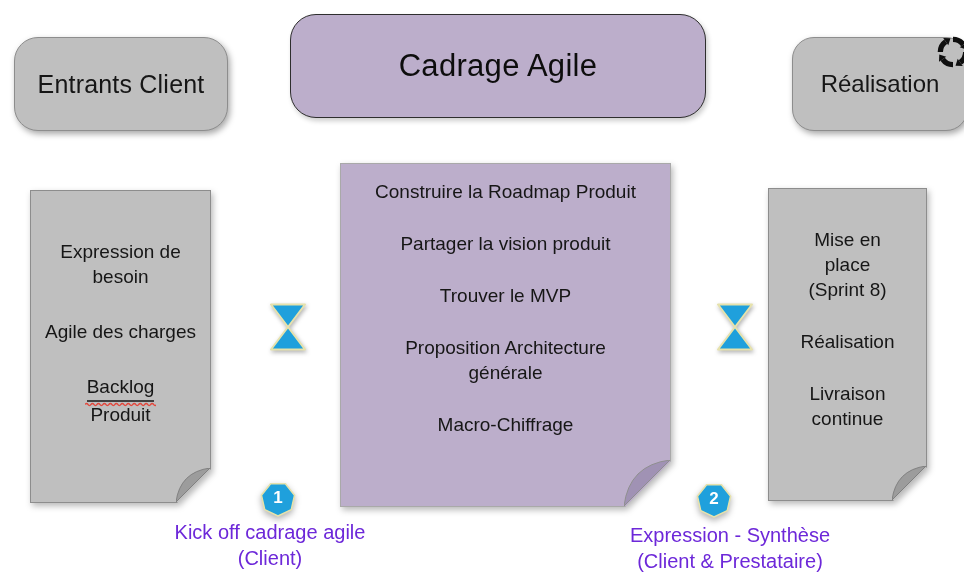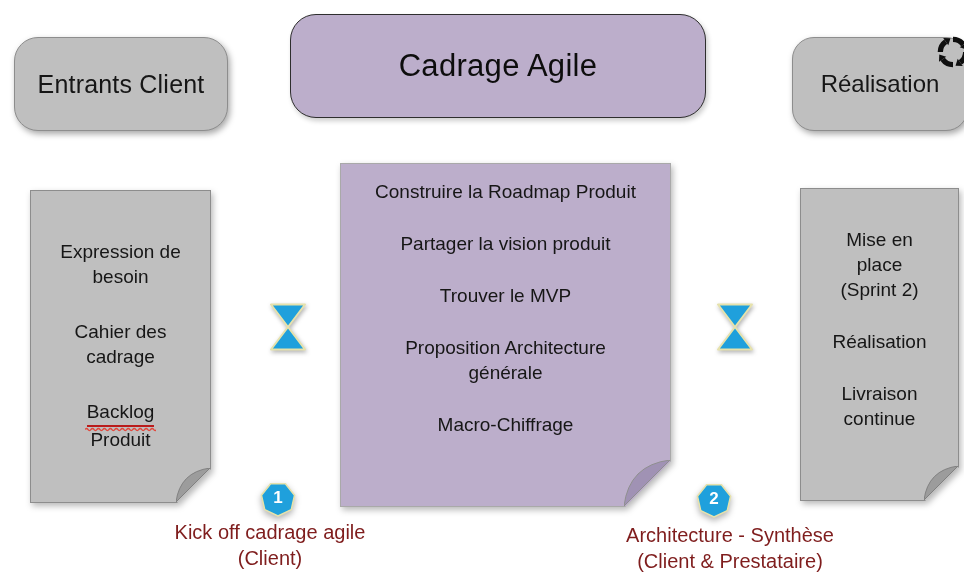--- a/index.html
+++ b/index.html
@@ -40,51 +40,51 @@
     clip-path:polygon(0 0, 100% 0, 100% calc(100% - 34px), calc(100% - 34px) 100%, 0 100%);
   }
   .doc-purple {
     background:#BCAECB; border:1.5px solid #a9a9a9;
     clip-path:polygon(0 0, 100% 0, 100% calc(100% - 46px), calc(100% - 46px) 100%, 0 100%);
   }
   .fold { position:absolute; right:0; bottom:0; display:block; }
 
   .docwrap-left  { left:30px;  top:190px; width:181px; height:313px; }
   .docwrap-center{ left:340px; top:163px; width:331px; height:344px; }
-  .docwrap-right { left:800px; top:188px; width:159px; height:313px; }
+  .docwrap-right { left:768px; top:188px; width:159px; height:313px; }
 
   .doc-left  { padding:32px 10px 0; }
   .doc-left p { margin:16px 0 30px; }
   .doc-center{ padding:15px 14px 0; }
   .doc-center p { margin:0 auto 27px; max-width:270px; }
   .doc-right { padding:38px 8px 0; }
   .doc-right p { margin:0 0 27px; }
   .block-line { display:block; }
 
   
-  .u-black { position:relative; display:inline-block; border-bottom:2px solid #b91c1c; padding-bottom:1px; }
+  .u-black { position:relative; display:inline-block; border-bottom:2px solid #404040; padding-bottom:1px; }
   .squiggle { position:absolute; left:-2px; bottom:-7px; width:calc(100% + 4px); height:5px; }
 
   
   .hourglass { position:absolute; width:38px; height:48px; filter:drop-shadow(1px 2px 2px rgba(0,0,0,0.3)); }
   .hg-1 { left:269px; top:303px; }
   .hg-2 { left:716px; top:303px; }
 
   
   .badge { position:absolute; width:38px; height:38px; filter:drop-shadow(0 3px 3px rgba(0,0,0,0.3)); }
   .badge-1 { left:259px; top:480px; }
   .badge-2 { left:695px; top:481px; }
   .badge-num {
     position:absolute; left:0; top:0; width:38px; height:36px;
     display:flex; align-items:center; justify-content:center;
     color:#ffffff; font-size:17px; font-weight:700;
   }
 
   
-  .caption { position:absolute; text-align:center; font-size:20px; line-height:26px; color:#7f1d1d; }
+  .caption { position:absolute; text-align:center; font-size:20px; line-height:26px; color:#6d28d9; }
   .cap-1 { left:145px; top:519px; width:250px; }
   .cap-2 { left:575px; top:522px; width:310px; }
 </style>
 </head>
 <body>
 
 <div class="stage">
 
   <div class="hdr hdr-left">
     <span>Entrants Client</span>
@@ -108,21 +108,21 @@
         <polygon points="20.38,30.99 22.47,24.39 27.29,31.27"></polygon>
         <polygon points="5.01,20.38 11.61,22.47 4.73,27.29"></polygon>
         <polygon points="15.62,5.01 13.53,11.61 8.71,4.73"></polygon>
       </g>
     </svg>
   </div>
 
   <div class="docwrap docwrap-left">
     <div class="doc doc-gray doc-left">
       <p>Expression de besoin</p>
-      <p>Cahier des cadrage</p>
+      <p>Agile des charges</p>
       <p>
         <span class="u-black">
           <span>Backlog</span>
           <svg class="squiggle" viewBox="0 0 72 6" preserveAspectRatio="none" aria-hidden="true">
             <path d="M0,3 Q1.5,0.5 3,3 T6,3 T9,3 T12,3 T15,3 T18,3 T21,3 T24,3 T27,3 T30,3 T33,3 T36,3 T39,3 T42,3 T45,3 T48,3 T51,3 T54,3 T57,3 T60,3 T63,3 T66,3 T69,3 T72,3" fill="none" stroke="#E2483D" stroke-width="1.6"></path>
           </svg>
         </span>
         <span class="block-line">Produit</span>
       </p>
       <svg class="fold" width="34" height="34" viewBox="0 0 34 34" aria-hidden="true">
@@ -142,21 +142,21 @@
         <path d="M0,46 L46,0 Q5,5 0,46 Z" fill="#A092B4" stroke="#8f8f8f" stroke-width="1"></path>
       </svg>
     </div>
   </div>
 
   <div class="docwrap docwrap-right">
     <div class="doc doc-gray doc-right">
       <p>
         <span class="block-line">Mise en</span>
         <span class="block-line">place</span>
-        <span class="block-line">(Sprint 2)</span>
+        <span class="block-line">(Sprint 8)</span>
       </p>
       <p>Réalisation</p>
       <p>Livraison continue</p>
       <svg class="fold" width="34" height="34" viewBox="0 0 34 34" aria-hidden="true">
         <path d="M0,34 L34,0 Q4,4 0,34 Z" fill="#9C9C9C" stroke="#808080" stroke-width="1"></path>
       </svg>
     </div>
   </div>
 
   <svg class="hourglass hg-1" viewBox="0 0 38 48" aria-hidden="true">
@@ -178,17 +178,17 @@
       <polygon points="26.4,3.7 35.6,15.2 32.3,29.6 19,36 5.7,29.6 2.4,15.2 11.6,3.7" fill="#1FA0DC" stroke="#E6E2AC" stroke-width="1.6" stroke-linejoin="round"></polygon>
     </svg>
     <span class="badge-num">2</span>
   </div>
 
   <div class="caption cap-1">
     <span class="block-line">Kick off cadrage agile</span>
     <span class="block-line">(Client)</span>
   </div>
   <div class="caption cap-2">
-    <span class="block-line">Architecture - Synthèse</span>
+    <span class="block-line">Expression - Synthèse</span>
     <span class="block-line">(Client &amp; Prestataire)</span>
   </div>
 
 </div>
 
 </body></html>

